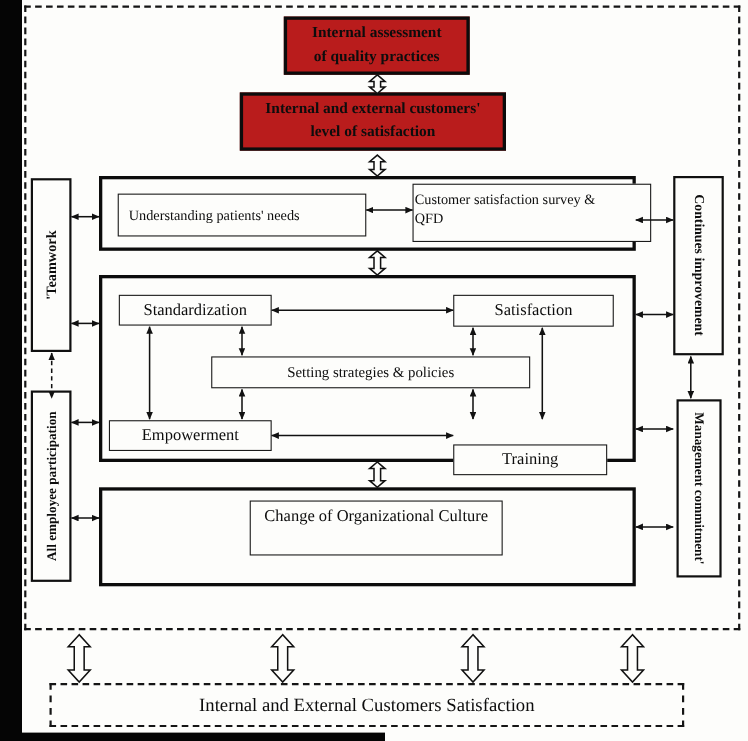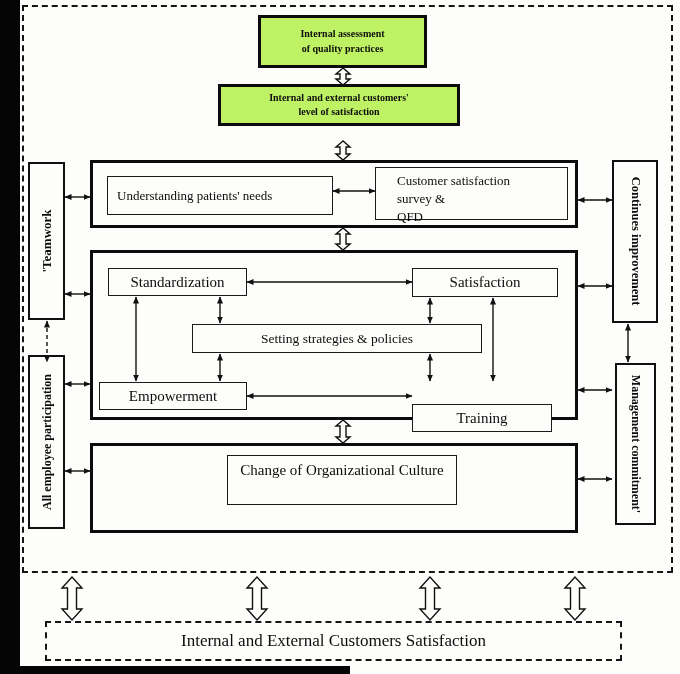--- a/index.html
+++ b/index.html
@@ -1,22 +1,22 @@
 <!DOCTYPE html>
 <html><head>
 <meta charset="utf-8">
 <style>
   html,body{margin:0;padding:0;background:#e8e8e6;}
   #page{position:relative;width:680px;height:674px;background:#fdfdfb;overflow:hidden;
         font-family:"Liberation Serif","DejaVu Serif",serif;color:#0d0d0d;}
   .abs{position:absolute;box-sizing:border-box;}
   .scanbar{background:#050505;}
   .outer-dashed{border:2px dashed #151515;}
-  .thickbox{border:3px solid #0c0c0c;background:#bef264;display:flex;align-items:center;justify-content:center;
-            text-align:center;white-space:pre-line;font-weight:bold;font-size:10px;line-height:1.45;}
+  .thickbox{border:3px solid #0c0c0c;background:#b91c1c;display:flex;align-items:center;justify-content:center;
+            text-align:center;white-space:pre-line;font-weight:bold;font-size:14px;line-height:1.45;}
   .section{border:3px solid #0c0c0c;background:#fdfdfb;}
   .innerbox{border:1.5px solid #1a1a1a;background:#fdfdfb;font-size:13px;}
   .center-flex{display:flex;align-items:center;justify-content:center;text-align:center;}
   .sidebox{border:2px solid #101010;background:#fdfdfb;}
   .vlabel{position:absolute;transform:translate(-50%,-50%) rotate(-90deg);white-space:nowrap;
           font-weight:bold;text-align:center;}
   .vlabel.cw{transform:translate(-50%,-50%) rotate(90deg);}
   .dashedbox{border:2px dashed #151515;display:flex;align-items:center;justify-content:center;
              font-size:17px;text-align:center;background:transparent;}
   svg.overlay{position:absolute;left:0;top:0;pointer-events:none;}
@@ -30,28 +30,28 @@
 <div id="page">
 
   <div class="abs scanbar" style="left:0;top:0;width:20px;height:674px;"></div>
   <div class="abs scanbar" style="left:0;top:666px;width:350px;height:8px;"></div>
 
   <div class="abs outer-dashed" style="left:22px;top:5px;width:651px;height:568px;"></div>
 
   <div class="abs thickbox" style="left:258px;top:15px;width:169px;height:53px;"><span>Internal assessment
 of quality practices</span></div>
 
-  <div class="abs thickbox" style="left:218px;top:84px;width:242px;height:42px;"><span>Internal and external customers'
+  <div class="abs thickbox" style="left:218px;top:84px;width:242px;height:53px;"><span>Internal and external customers'
 level of satisfaction</span></div>
 
   <div class="abs section" style="left:90px;top:160px;width:488px;height:68px;"></div>
   <div class="abs innerbox" style="left:107px;top:176px;width:226px;height:39px;display:flex;align-items:center;padding-left:9px;">
       <span>Understanding patients' needs</span>
     </div>
-  <div class="abs innerbox" style="left:375px;top:167px;width:193px;height:53px;padding:4px 21px;line-height:1.4;white-space:pre-line;"><span>Customer satisfaction survey &amp;
+  <div class="abs innerbox" style="left:375px;top:167px;width:217px;height:53px;padding:4px 1px;line-height:1.4;white-space:pre-line;"><span>Customer satisfaction survey &amp;
 QFD</span></div>
 
   <div class="abs section" style="left:90px;top:250px;width:488px;height:170px;"></div>
   <div class="abs innerbox center-flex" style="left:108px;top:268px;width:139px;height:28px;font-size:15px;">
       <span>Standardization</span>
     </div>
   <div class="abs innerbox center-flex" style="left:412px;top:268px;width:146px;height:29px;font-size:15px;">
       <span>Satisfaction</span>
     </div>
   <div class="abs innerbox center-flex" style="left:192px;top:324px;width:290px;height:29px;font-size:13.5px;">

